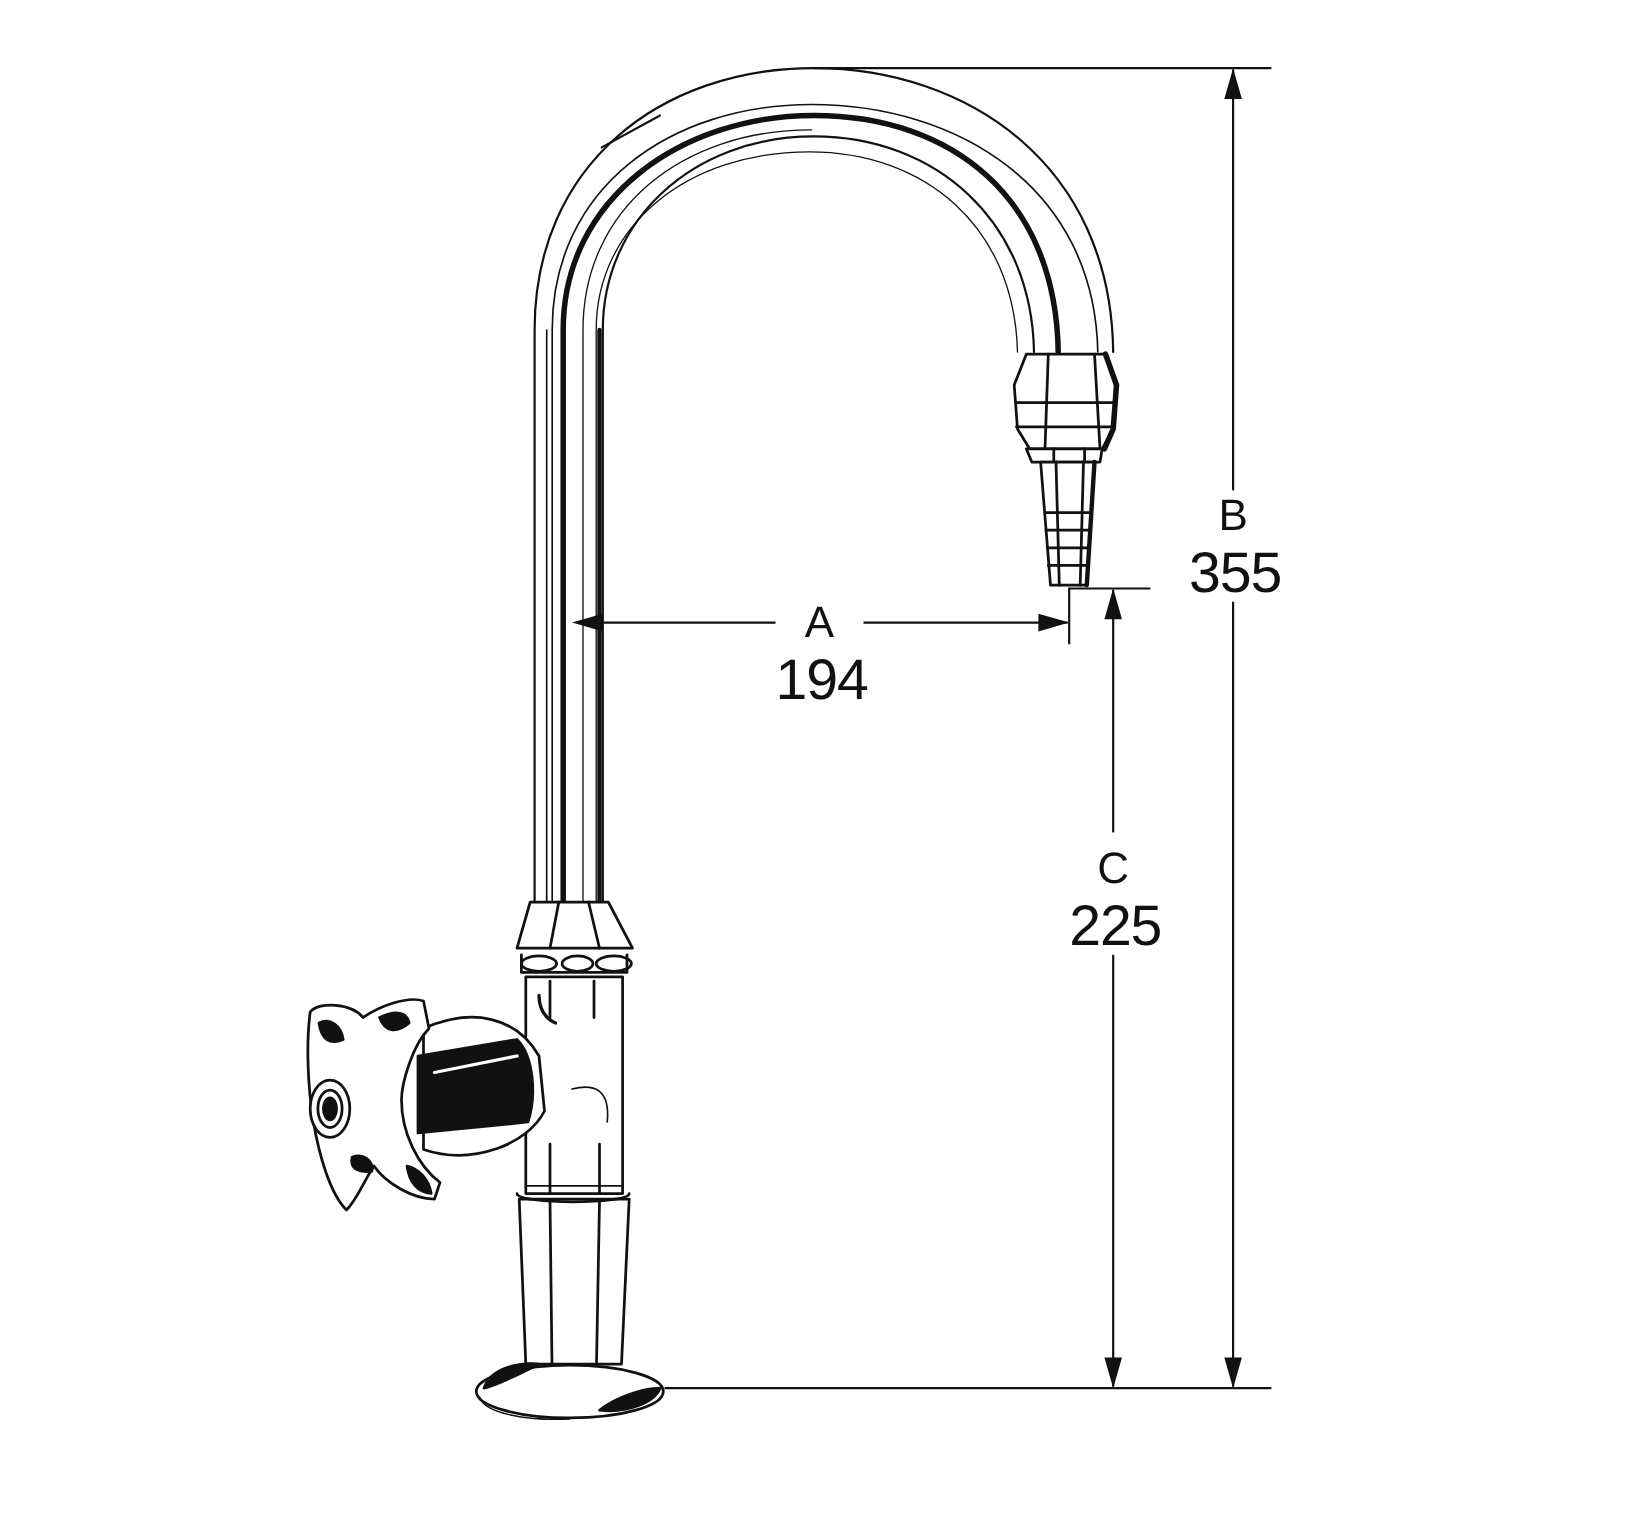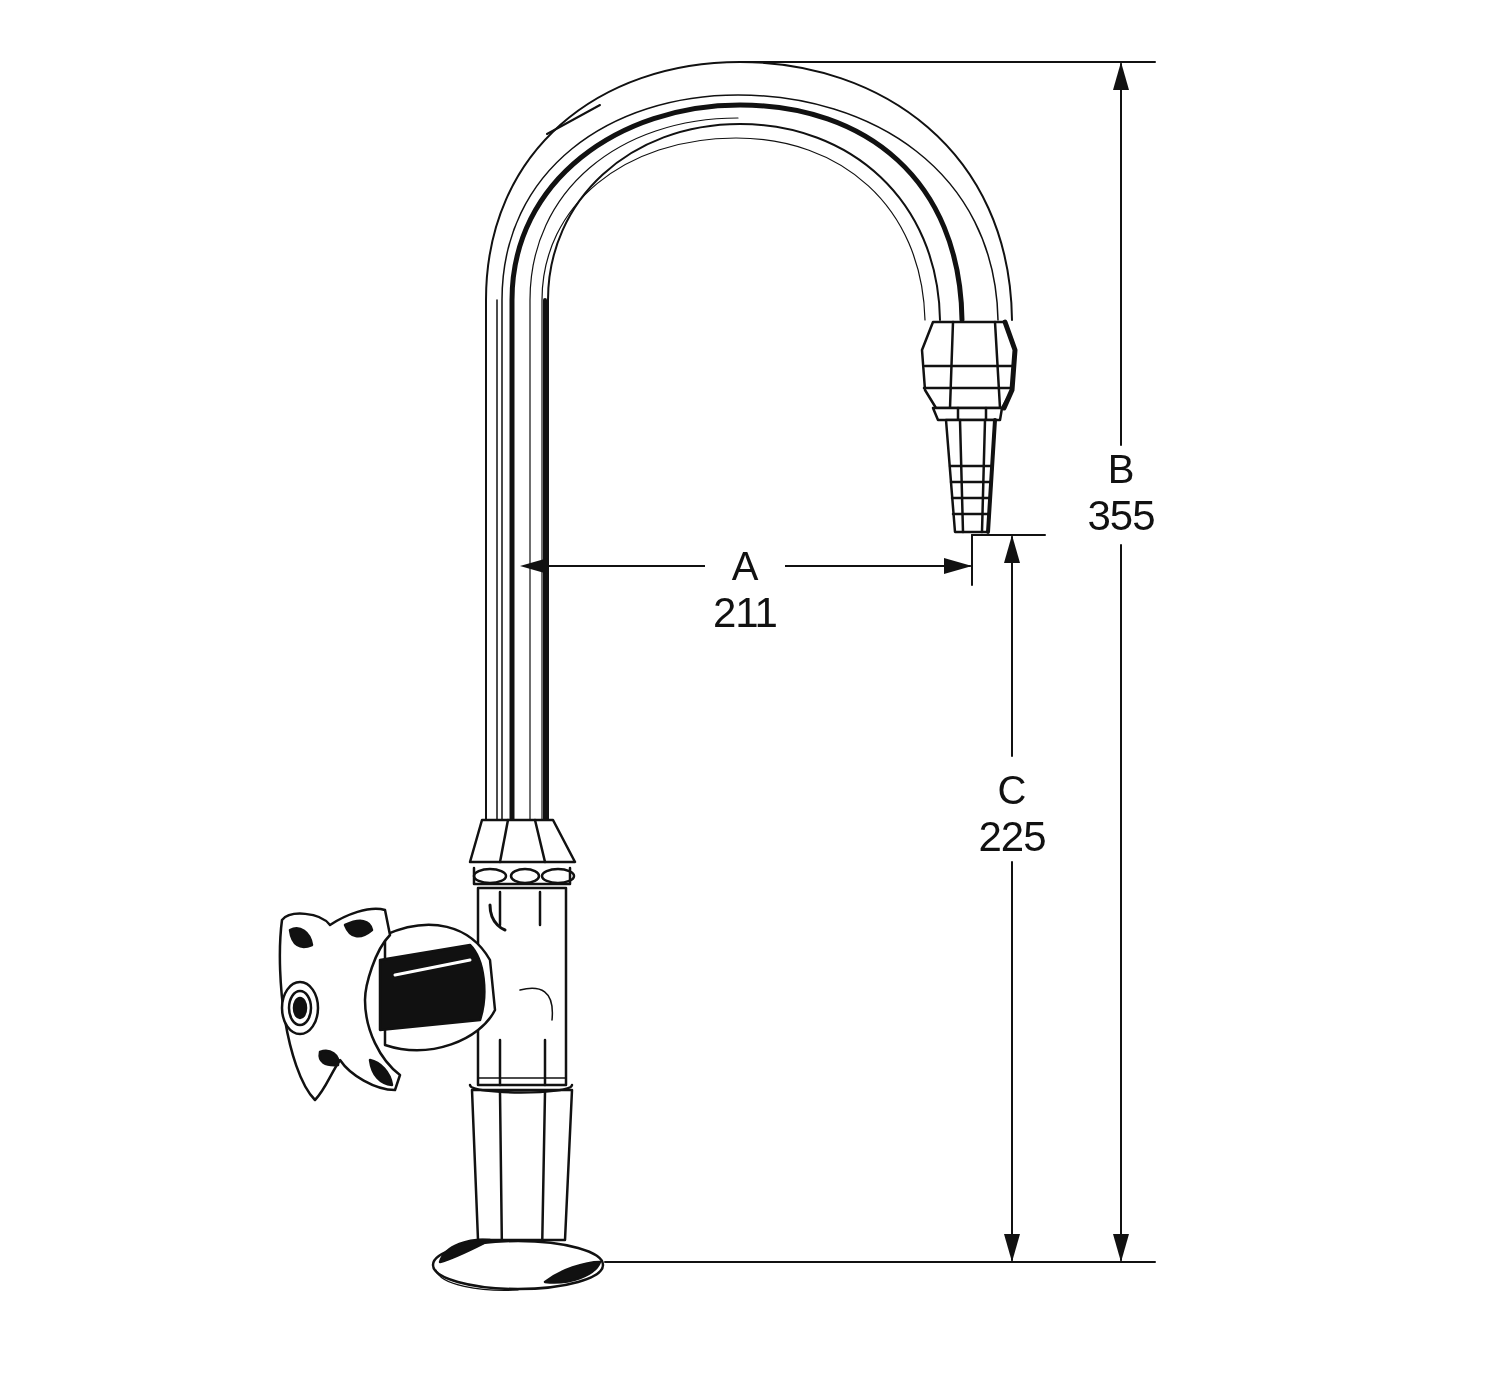--- a/index.html
+++ b/index.html
@@ -7,21 +7,21 @@
   #drawing { position: absolute; left: 0; top: 0; width: 1500px; height: 1384px; }
   .dim-label {
     position: absolute;
     font-family: "Liberation Sans", sans-serif;
     color: #111111;
     text-align: center;
     line-height: 1;
     background: #ffffff;
   }
   .dim-letter { font-size: 40px; display: block; }
-  .dim-value { font-size: 42px; display: block; margin-top: 6px; letter-spacing: -1px; }
+  .dim-value { font-size: 52px; display: block; margin-top: 6px; letter-spacing: -1px; }
 </style>
 </head>
 <body>
 
 <svg id="drawing" viewBox="0 0 1500 1384" xmlns="http://www.w3.org/2000/svg">
   <g fill="none" stroke="#111" stroke-linecap="round" stroke-linejoin="round">
 
     <g>
 
       <path d="M486 820 L486 300 C486 150 600 62 740 62 C880 62 1010 150 1012 320" stroke-width="2"></path>
@@ -138,21 +138,21 @@
       <polygon points="1121,1262 1113,1234 1129,1234"></polygon>
 
       <polygon points="1012,535 1004,563 1020,563"></polygon>
       <polygon points="1012,1262 1004,1234 1020,1234"></polygon>
     </g>
   </g>
 </svg>
 
 <div class="dim-label" style="left:705px; top:546px; width:80px;">
   <span class="dim-letter">A</span>
-  <span class="dim-value" style="background:transparent;">211</span>
+  <span class="dim-value" style="background:transparent;">194</span>
 </div>
 
 <div class="dim-label" style="left:1081px; top:449px; width:80px;">
   <span class="dim-letter">B</span>
   <span class="dim-value">355</span>
 </div>
 
 <div class="dim-label" style="left:972px; top:770px; width:80px;">
   <span class="dim-letter">C</span>
   <span class="dim-value">225</span>

